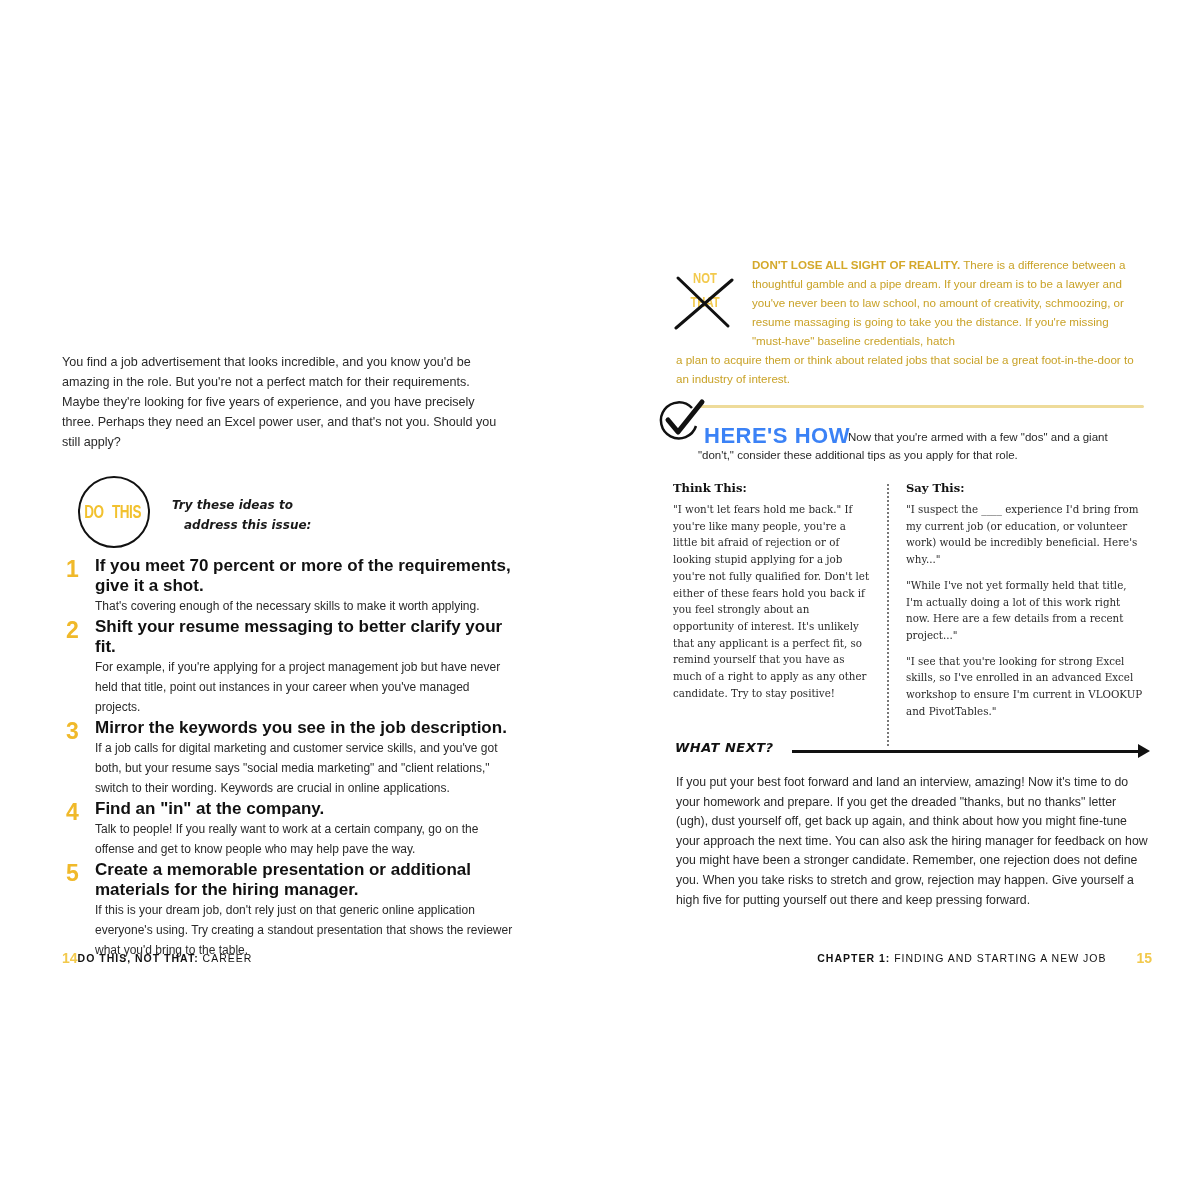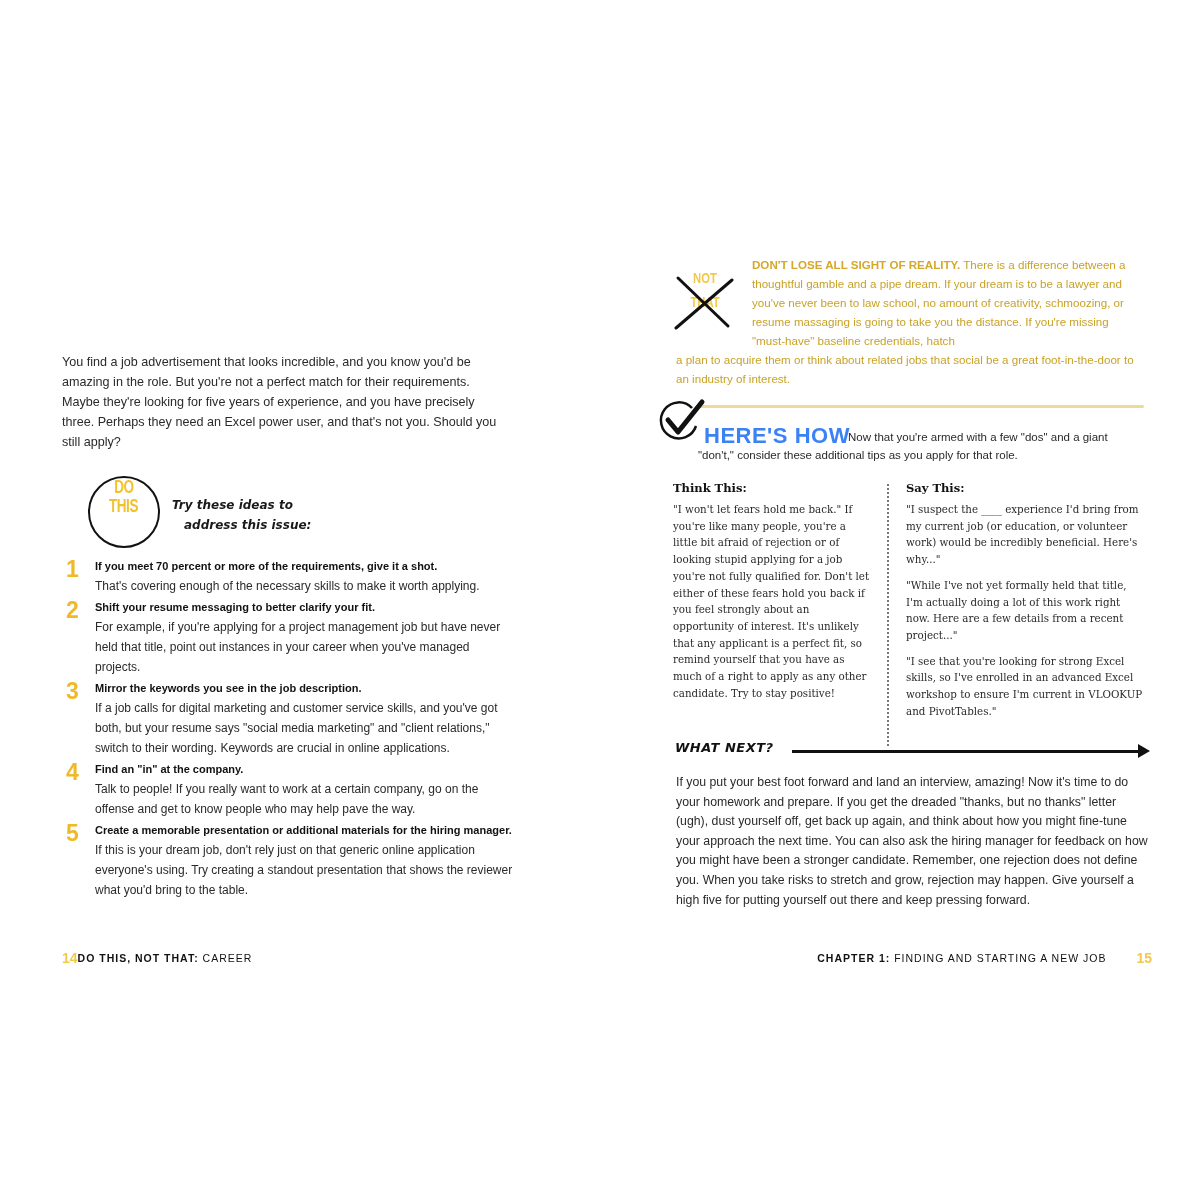--- a/index.html
+++ b/index.html
@@ -4,29 +4,29 @@
   <style>
     html, body { margin: 0; padding: 0; background: #ffffff; }
     body { width: 1200px; height: 1200px; position: relative; overflow: hidden; color: #1a1a1a; font-family: "Liberation Sans", sans-serif; }
     .page { position: absolute; top: 0; }
     .left-page { left: 0; width: 600px; height: 1200px; }
     .right-page { left: 600px; width: 600px; height: 1200px; }
 
     .title { position: absolute; left: 60px; top: 276px; width: 440px; font-family: "DejaVu Serif", serif; font-weight: bold; font-size: 22.5px; line-height: 31px; color: #111; letter-spacing: -0.2px; }
     .intro { position: absolute; left: 62px; top: 352px; width: 440px; font-size: 12.6px; line-height: 20px; color: #2a2a2a; }
 
-    .do-this { position: absolute; left: 88px; top: 476px; width: 72px; height: 72px; border: 2.5px solid #111; border-radius: 50%; box-sizing: border-box; display: flex; flex-direction: column; align-items: center; }
+    .do-this { position: absolute; left: 78px; top: 476px; width: 72px; height: 72px; border: 2.5px solid #111; border-radius: 50%; box-sizing: border-box; display: flex; align-items: center; justify-content: center; }
     .do-this span { font-family: "Liberation Sans Narrow", "Liberation Sans", sans-serif; font-weight: bold; color: #f2c12e; font-size: 18px; line-height: 19px; transform: scaleX(0.75); letter-spacing: -0.5px; }
     .try-text { position: absolute; left: 172px; top: 495px; font-family: "DejaVu Sans", sans-serif; font-style: italic; font-weight: bold; font-size: 12px; line-height: 20px; color: #1a1a1a; }
     .try-text .l2 { padding-left: 12px; display: block; }
 
     .tips { position: absolute; left: 64px; top: 556px; width: 450px; }
     .tip { position: relative; padding-left: 31px; margin-bottom: 1px; }
     .tip-num { position: absolute; left: 2px; top: 0px; font-family: "Liberation Sans", sans-serif; font-weight: bold; font-size: 23px; line-height: 26px; color: #f0b92a; }
-    .tip-head { font-weight: bold; font-size: 11px; line-height: 20px; color: #111; }
+    .tip-head { font-weight: bold; font-size: 17px; line-height: 20px; color: #111; }
     .tip-body { font-size: 12px; line-height: 20px; color: #2a2a2a; }
 
     .folio-left { position: absolute; left: 62px; top: 950px; display: flex; align-items: center; gap: 0; }
     .folio-num { color: #f2c94c; font-weight: bold; font-size: 14px; }
     .folio-text { font-size: 10.5px; font-weight: bold; letter-spacing: 1px; color: #111; }
     .folio-text .light { font-weight: normal; }
 
     
     .not-that { position: absolute; left: 72px; top: 270px; width: 68px; height: 60px; }
     .not-that .nt-word { position: absolute; left: 8px; top: 0; width: 50px; text-align: center; font-weight: bold; color: #f2c94c; font-size: 15px; line-height: 16px; transform: scaleX(0.75); }

